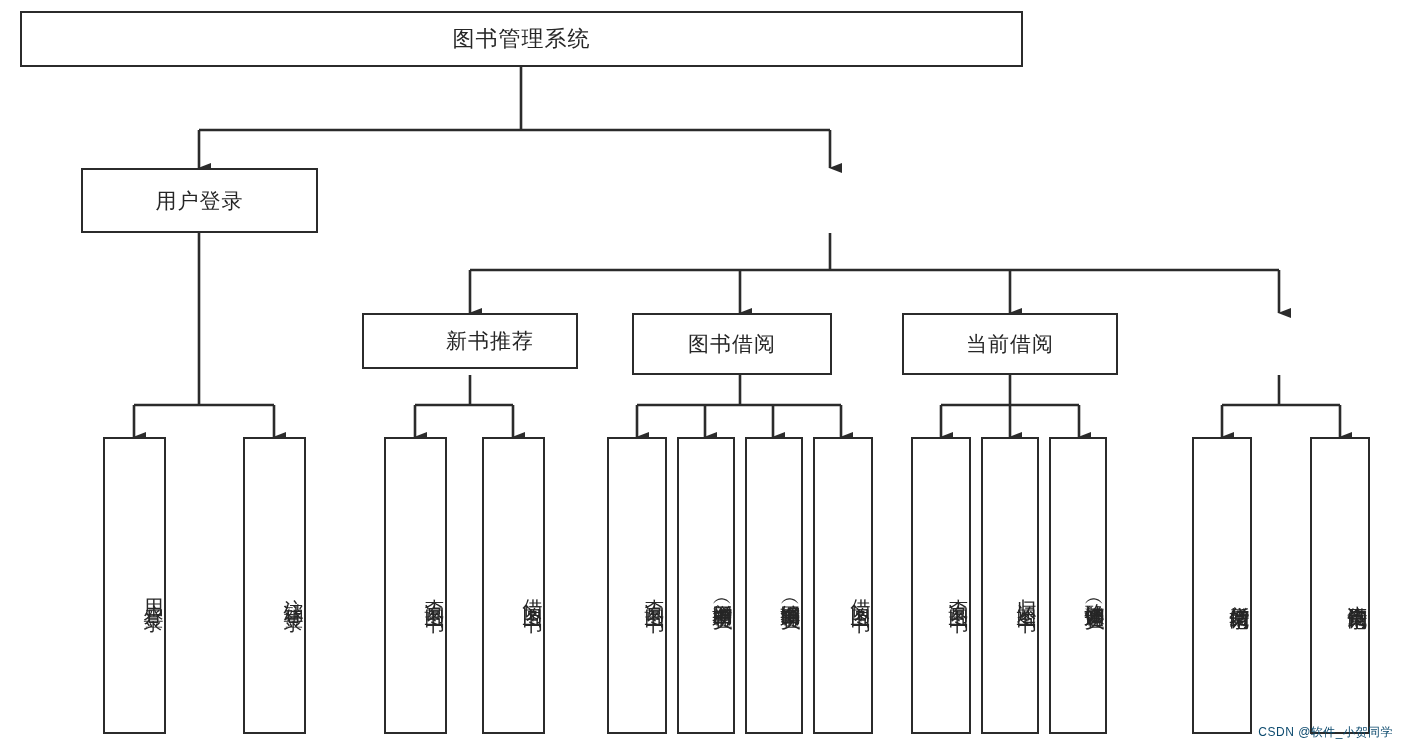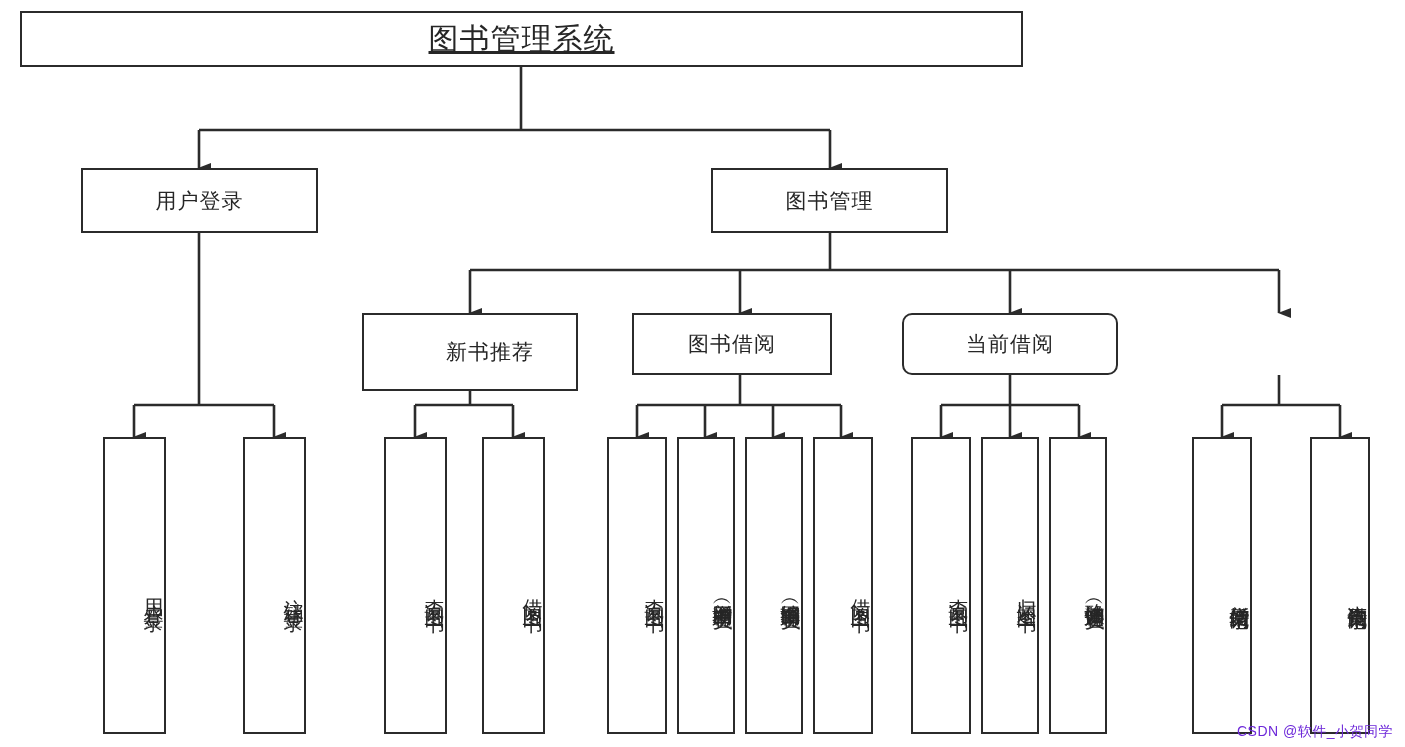--- a/index.html
+++ b/index.html
@@ -32,21 +32,21 @@
     align-items: center;
     justify-content: center;
     color: #262626;
     z-index: 2;
   }
   .node-h {
     font-size: 21px;
     letter-spacing: 1px;
     white-space: nowrap;
   }
-  .node-root .node-label { font-size: 30px; text-decoration: underline; }
+  .node-root .node-label { font-size: 22px; }
   .node-v {
     writing-mode: vertical-rl;
     text-orientation: upright;
     font-size: 20px;
     letter-spacing: 5px;
     line-height: 1.0;
     padding-top: 14px;
     align-items: flex-start;
     justify-content: center;
   }
@@ -54,22 +54,22 @@
     writing-mode: vertical-rl;
     text-orientation: upright;
     letter-spacing: 5px;
     white-space: nowrap;
   }
   .node-v.tight .node-label { letter-spacing: 1px; }
   .watermark {
     position: absolute;
     right: 12px;
     bottom: 6px;
-    font-size: 14px;
-    color: #6d28d9;
+    font-size: 12px;
+    color: #0c4a6e;
     letter-spacing: 0.5px;
     white-space: nowrap;
     z-index: 5;
     font-family: "Liberation Sans", "DejaVu Sans", sans-serif;
   }
 </style>
 </head>
 <body>
 
 <div id="canvas">
@@ -124,31 +124,28 @@
     </g>
   </svg>
 
   <div class="node node-h node-root" style="left:20px; top:11px; width:1003px; height:56px;">
     <span class="node-label">图书管理系统</span>
   </div>
 
   <div class="node node-h" style="left:81px; top:168px; width:237px; height:65px;">
     <span class="node-label">用户登录</span>
   </div>
-  <div class="node node-h" style="left:711px; top:168px; width:237px; height:65px;">
-    <span class="node-label">图书管理</span>
-  </div>
 
-  <div class="node node-h" style="left:362px; top:313px; width:216px; height:78px;padding-left:40px;">
+  <div class="node node-h" style="left:362px; top:313px; width:216px; height:56px;padding-left:40px;">
     <span class="node-label">新书推荐</span>
   </div>
   <div class="node node-h" style="left:632px; top:313px; width:200px; height:62px;">
     <span class="node-label">图书借阅</span>
   </div>
-  <div class="node node-h" style="left:902px; top:313px; width:216px; height:62px;border-radius:10px;">
+  <div class="node node-h" style="left:902px; top:313px; width:216px; height:62px;">
     <span class="node-label">当前借阅</span>
   </div>
 
   <div class="node node-v" style="left:103px; top:437px; width:63px; height:297px;">
     <span class="node-label">用户登录</span>
   </div>
   <div class="node node-v" style="left:243px; top:437px; width:63px; height:297px;">
     <span class="node-label">注销登录</span>
   </div>
 

